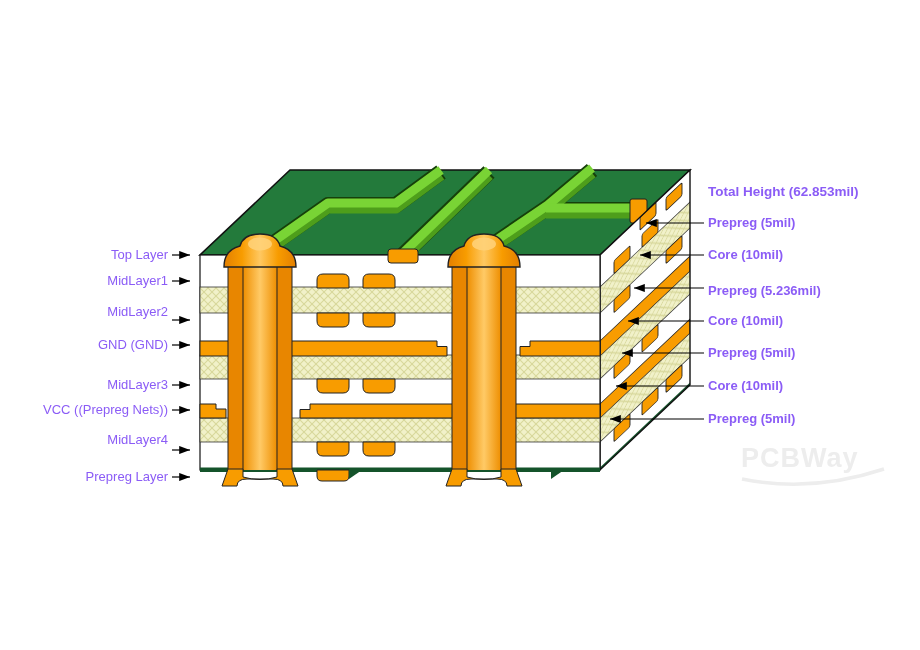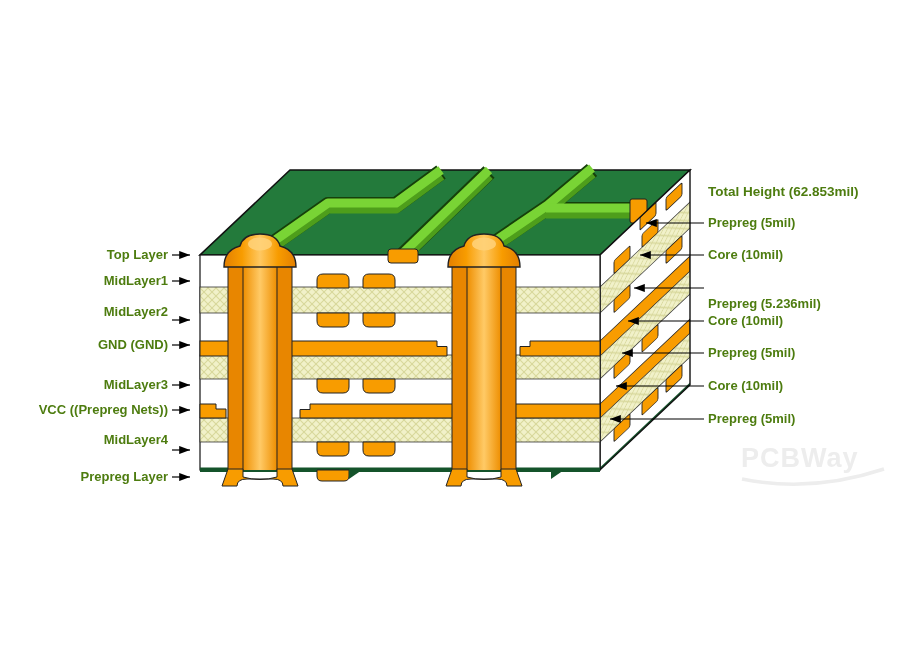--- a/index.html
+++ b/index.html
@@ -1,21 +1,21 @@
 <!DOCTYPE html>
 <html><head>
 <meta charset="utf-8">
 <style>
   html,body{margin:0;padding:0;background:#fff;}
   #stage{position:relative;width:920px;height:650px;background:#fff;overflow:hidden;
          font-family:"Liberation Sans","DejaVu Sans",sans-serif;}
   svg{position:absolute;left:0;top:0;}
-  .lbl{position:absolute;font-size:13px;color:#4d7c0f;white-space:nowrap;line-height:16px;}
+  .lbl{position:absolute;font-size:13px;color:#8b5cf6;white-space:nowrap;line-height:16px;}
   .lbl.right-col{left:708px;font-weight:bold;}
-  .lbl.left-col{right:752px;text-align:right;font-weight:bold;}
+  .lbl.left-col{right:752px;text-align:right;}
   .lbl.heading{font-weight:bold;font-size:13.5px;}
   #watermark{position:absolute;left:741px;top:443px;font-size:27px;font-weight:bold;
              color:#EDEDED;letter-spacing:1px;}
 </style>
 </head>
 <body>
 
 <div id="stage">
 
 <svg width="920" height="650" viewBox="0 0 920 650">
@@ -183,21 +183,21 @@
 <div class="lbl left-col" style="top:304px">MidLayer2</div>
 <div class="lbl left-col" style="top:337px">GND (GND)</div>
 <div class="lbl left-col" style="top:377px">MidLayer3</div>
 <div class="lbl left-col" style="top:402px">VCC ((Prepreg Nets))</div>
 <div class="lbl left-col" style="top:432px">MidLayer4</div>
 <div class="lbl left-col" style="top:469px">Prepreg Layer</div>
 
 <div class="lbl right-col heading" style="top:184px">Total Height (62.853mil)</div>
 <div class="lbl right-col" style="top:215px">Prepreg (5mil)</div>
 <div class="lbl right-col" style="top:247px">Core (10mil)</div>
-<div class="lbl right-col" style="top:296px">Prepreg (5.236mil)</div>
+<div class="lbl right-col" style="top:283px">Prepreg (5.236mil)</div>
 <div class="lbl right-col" style="top:313px">Core (10mil)</div>
 <div class="lbl right-col" style="top:345px">Prepreg (5mil)</div>
 <div class="lbl right-col" style="top:378px">Core (10mil)</div>
 <div class="lbl right-col" style="top:411px">Prepreg (5mil)</div>
 
 <div id="watermark">PCBWay</div>
 
 </div>
 
 </body></html>

